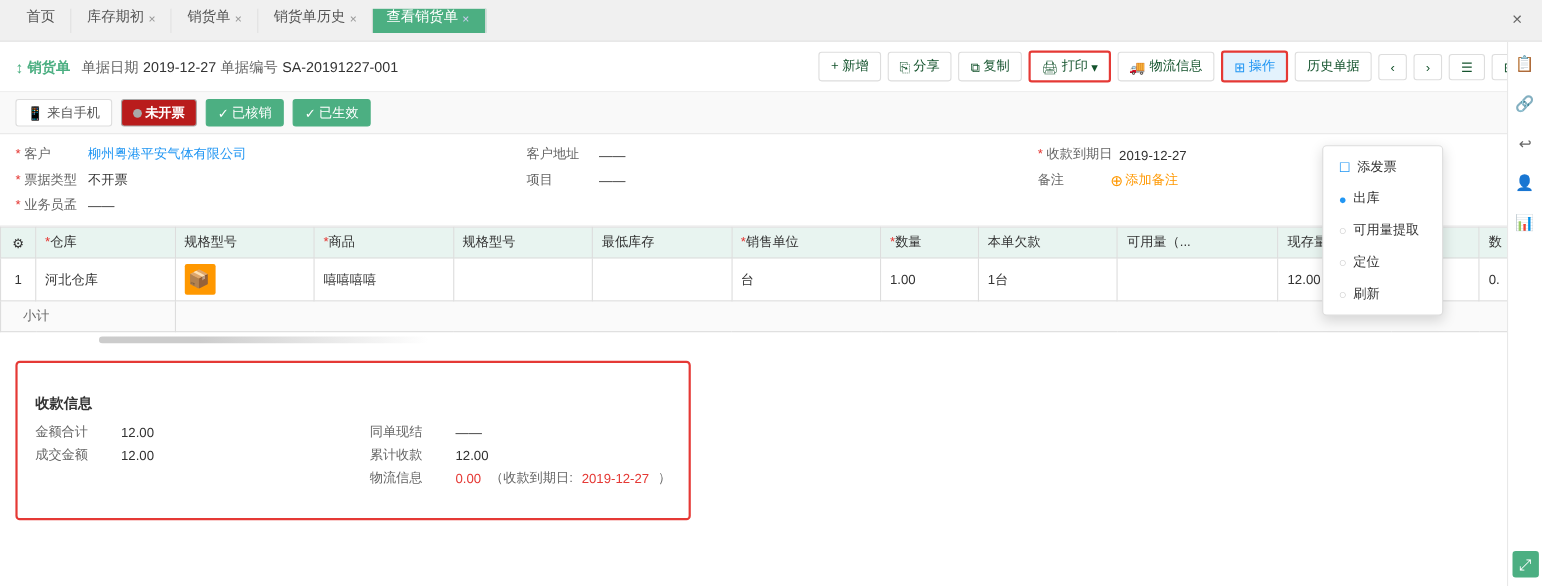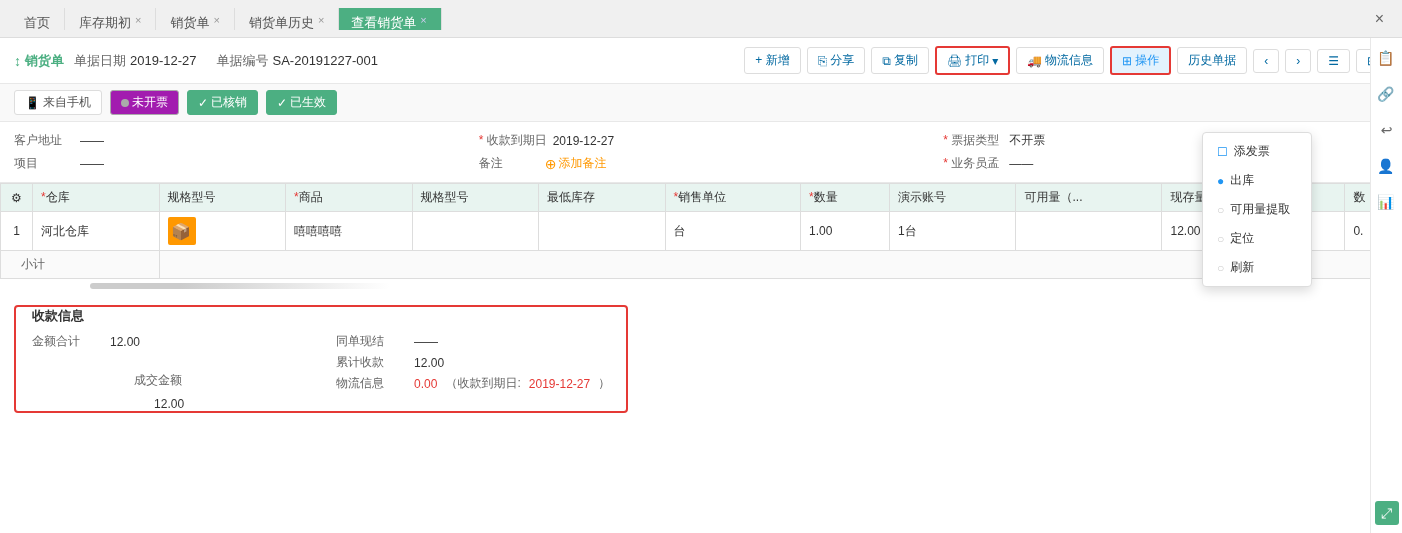--- a/index.html
+++ b/index.html
@@ -5,21 +5,21 @@
     * { box-sizing: border-box; margin: 0; padding: 0; }
     body { font-family: "Microsoft YaHei", "PingFang SC", sans-serif; font-size: 13px; background: #f5f5f5; color: #333; }
 
     
     .tab-bar {
       display: flex; align-items: center;
       background: #f0f0f0; border-bottom: 1px solid #ddd;
       padding: 0 10px; height: 38px; position: relative;
     }
     .tab-item {
-      display: flex; align-items: flex-start; gap: 4px;
+      display: flex; align-items: flex-end; gap: 4px;
       padding: 6px 14px; cursor: pointer;
       border-right: 1px solid #ddd; font-size: 13px;
       color: #555; height: 22px; background: #f0f0f0;
     }
     .tab-item.active {
       background: #4CAF82; color: #fff;
       border-radius: 0;
       padding-left: 12px;
     }
     .tab-item .close-icon { font-size: 11px; color: #999; cursor: pointer; }
@@ -34,46 +34,46 @@
     
     .doc-header {
       display: flex; align-items: center;
       padding: 8px 14px; border-bottom: 1px solid #e8e8e8;
       gap: 10px; background: #fff;
     }
     .doc-type-badge {
       display: flex; align-items: center; gap: 4px;
       color: #4CAF82; font-size: 13px; font-weight: 500;
     }
-    .doc-meta { display: flex; align-items: center; gap: 20px; font-size: 13px; color: #333; }
+    .doc-meta { display: flex; align-items: center; gap: 4px; font-size: 13px; color: #333; }
     .doc-meta span { display: flex; align-items: center; gap: 4px; }
     .doc-meta .label { color: #666; }
 
     .header-actions {
       margin-left: auto; display: flex; align-items: center; gap: 6px;
     }
     .btn-action {
       display: flex; align-items: center; gap: 3px;
       padding: 4px 10px; border: 1px solid #ddd; border-radius: 3px;
-      background: #fff; cursor: pointer; font-size: 12px; color: #0369a1;
+      background: #fff; cursor: pointer; font-size: 12px; color: #14532d;
     }
 
     
     .sub-toolbar {
       display: flex; align-items: center;
       padding: 6px 14px; background: #f9f9f9; border-bottom: 1px solid #e8e8e8;
       gap: 8px;
     }
     .sub-btn {
       display: flex; align-items: center; gap: 3px;
       padding: 3px 10px; border: 1px solid #ddd; border-radius: 3px;
       background: #fff; cursor: pointer; font-size: 12px; color: #555;
     }
     .sub-btn.green { background: #4CAF82; color: #fff; border-color: #4CAF82; }
-    .sub-btn.gray { background: #a21caf; color: #fff; border-color: #aaa; }
+    .sub-btn.gray { background: #b91c1c; color: #fff; border-color: #aaa; font-weight: bold; }
     .dot { width: 8px; height: 8px; border-radius: 50%; display: inline-block; }
     .dot-gray { background: #aaa; }
 
     
     .form-area {
       padding: 10px 14px; display: grid; grid-template-columns: 1fr 1fr 1fr; gap: 6px 20px;
     }
     .field-row { display: flex; align-items: center; gap: 6px; }
     .field-label { color: #666; font-size: 12px; white-space: nowrap; min-width: 60px; }
     .field-required { color: #e53935; }
@@ -97,21 +97,21 @@
     
     .product-img {
       width: 28px; height: 28px; background: #FF9800;
       display: flex; align-items: center; justify-content: center;
       color: white; font-size: 16px; border-radius: 2px;
     }
 
     
     .bottom-info {
       border: 2px solid #e53935; border-radius: 4px;
-      margin: 8px 14px; padding: 0 16px;
+      margin: 8px 14px; padding: 28px 16px;
       background: #fff; display: inline-block; min-width: 520px;
     }
     .bottom-info-title { font-weight: bold; font-size: 13px; margin-bottom: 8px; }
     .bottom-info-grid { display: grid; grid-template-columns: 1fr 1fr; gap: 4px 30px; }
     .info-row { display: flex; align-items: center; gap: 8px; font-size: 12px; }
     .info-label { color: #666; min-width: 70px; }
     .info-value { color: #333; }
     .info-value.red { color: #e53935; }
     .info-value.date-red { color: #e53935; }
 
@@ -247,20 +247,27 @@
       <span>已核销</span>
     </button>
     <button class="sub-btn green">
       <span>✓</span>
       <span>已生效</span>
     </button>
   </div>
 
   <div class="form-area">
 
+    <div class="field-row">
+      <span class="field-label">
+        <span class="field-required">*</span>
+        <span>客户</span>
+      </span>
+      <span class="field-value field-link">柳州粤港平安气体有限公司</span>
+    </div>
 
     <div class="field-row">
       <span class="field-label">客户地址</span>
       <span class="field-value">——</span>
     </div>
     <div class="field-row">
       <span class="field-label">
         <span class="field-required">*</span>
         <span>收款到期日</span>
       </span>
@@ -299,21 +306,21 @@
       <thead>
         <tr>
           <th style="text-align:center; width:32px;">⚙</th>
           <th><span class="table-required">*</span>仓库</th>
           <th>规格型号</th>
           <th><span class="table-required">*</span>商品</th>
           <th>规格型号</th>
           <th>最低库存</th>
           <th><span class="table-required">*</span>销售单位</th>
           <th><span class="table-required">*</span>数量</th>
-          <th>演示账号</th>
+          <th>本单欠款</th>
           <th>可用量（...</th>
           <th>现存量</th>
           <th>单价</th>
           <th>数</th>
         </tr>
       </thead>
       <tbody>
         <tr>
           <td style="text-align:center;">1</td>
           <td>河北仓库</td>
@@ -345,21 +352,21 @@
 
   <div style="padding: 4px 0;">
     <div class="bottom-info">
       <div class="bottom-info-title">收款信息</div>
       <div class="bottom-info-grid">
         <div>
           <div class="info-row">
             <span class="info-label">金额合计</span>
             <span class="info-value">12.00</span>
           </div>
-          <div class="info-row" style="margin-top:22px;flex-direction:column;">
+          <div class="info-row" style="margin-top:4px;">
             <span class="info-label">成交金额</span>
             <span class="info-value">12.00</span>
           </div>
         </div>
         <div>
           <div class="info-row">
             <span class="info-label">同单现结</span>
             <span class="info-value">——</span>
           </div>
           <div class="info-row" style="margin-top:4px;">

